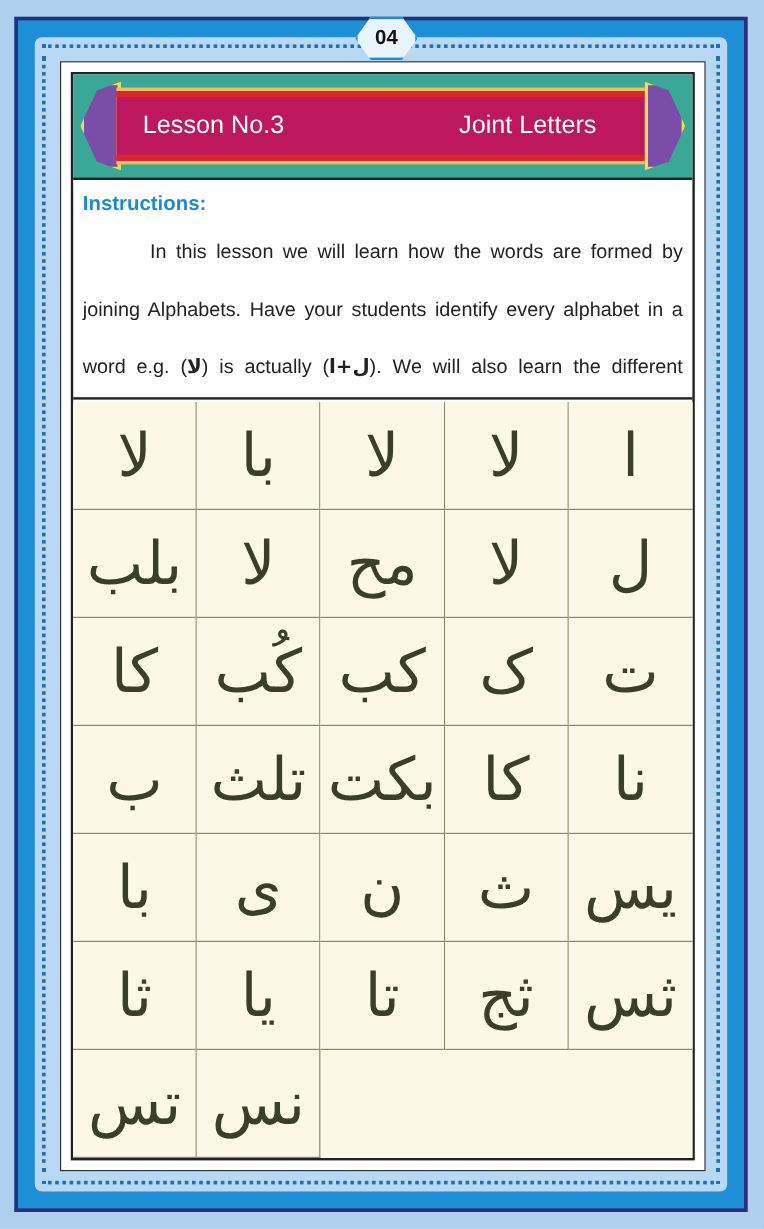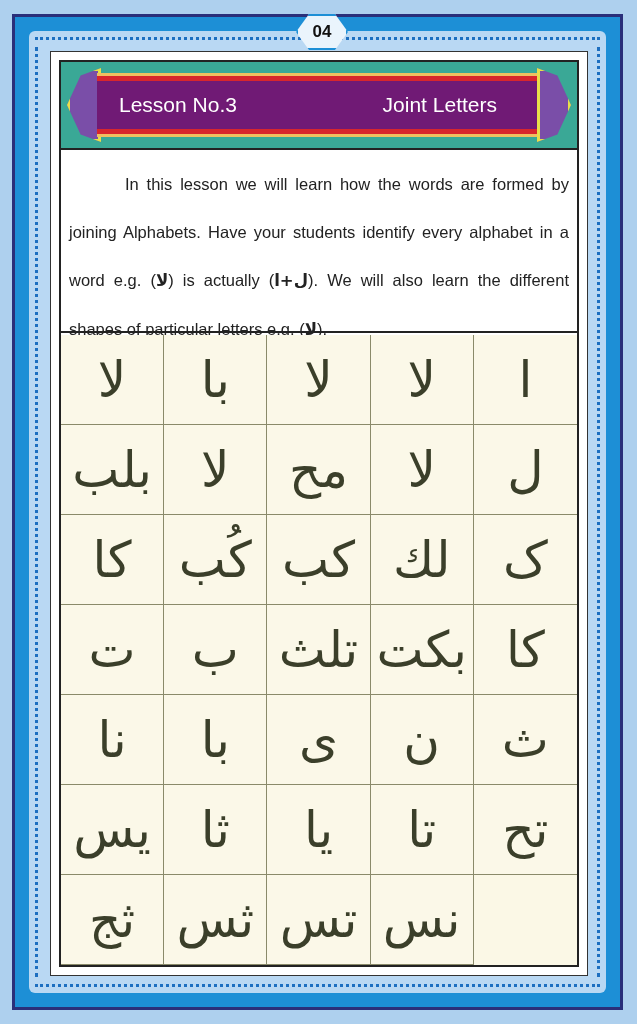--- a/index.html
+++ b/index.html
@@ -32,21 +32,21 @@
     position: absolute; left: 8px; top: 8px; right: 8px; bottom: 8px;
     border: 2px solid #222; box-sizing: border-box; background: #fff;
   }
   .header-band {
     position: absolute; left: 0; top: 0; right: 0; height: 86px;
     background: #3aa896;
     border-bottom: 2px solid #222;
   }
   .banner {
     position: absolute; left: 36px; right: 36px; top: 14px; height: 58px;
-    background: #701a75;
+    background: #be185d;
     border-top: 5px solid #d8262c; border-bottom: 5px solid #d8262c;
     box-shadow: 0 -3px 0 #f0c060, 0 3px 0 #f0c060;
     display: flex; align-items: center; justify-content: space-between;
     padding: 0 44px 0 22px; box-sizing: border-box;
     color: #fff; font-size: 21px;
   }
   .banner-cap {
     position: absolute; top: 6px; width: 34px; height: 74px;
     background: #7a4ea8; border: 3px solid #e8e04a; box-sizing: border-box;
   }
@@ -101,60 +101,59 @@
     <div class="header-band">
       <div class="banner-cap left"></div>
       <div class="banner">
         <span>Lesson No.3</span>
         <span>Joint Letters</span>
       </div>
       <div class="banner-cap right"></div>
     </div>
 
     <div class="instructions">
+      <div class="instr-title">Instructions:</div>
       <div class="instr-body"><span>In this lesson we will learn how the words are formed by joining  Alphabets. Have your students identify every alphabet in a word e.g. (</span><span class="arabic-inline">لا</span><span>) is actually (</span><span class="arabic-inline">ل+ا</span><span>). We will also learn the different shapes of  particular letters e.g. (</span><span class="arabic-inline">ﻻ</span><span>).</span></div>
     </div>
 
     <div class="grid">
       <div class="cell">ﻻ</div>
       <div class="cell">با</div>
       <div class="cell">لا</div>
       <div class="cell">لا</div>
       <div class="cell">ا</div>
 
       <div class="cell">بلب</div>
       <div class="cell">ﻻ</div>
       <div class="cell">مح</div>
       <div class="cell">لا</div>
       <div class="cell">ل</div>
 
       <div class="cell">کا</div>
       <div class="cell">کُب</div>
       <div class="cell">کب</div>
-      <div class="cell">لك</div>
       <div class="cell">ک</div>
 
       <div class="cell">ت</div>
       <div class="cell">ب</div>
       <div class="cell">تلث</div>
       <div class="cell">بکت</div>
       <div class="cell">کا</div>
 
       <div class="cell">نا</div>
       <div class="cell">با</div>
       <div class="cell">ی</div>
       <div class="cell">ن</div>
       <div class="cell">ث</div>
 
       <div class="cell">یس</div>
       <div class="cell">ثا</div>
       <div class="cell">یا</div>
       <div class="cell">تا</div>
 
-      <div class="cell">تح</div>
       <div class="cell">ثج</div>
       <div class="cell">ثس</div>
       <div class="cell">تس</div>
       <div class="cell">نس</div>
     </div>
 
   </div>
 </div>
 
 </body></html>

